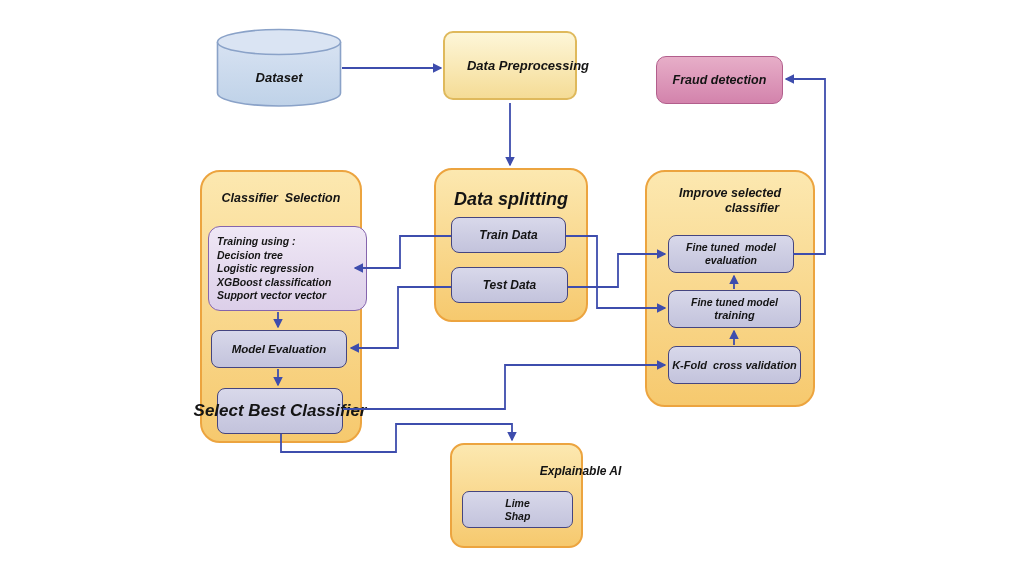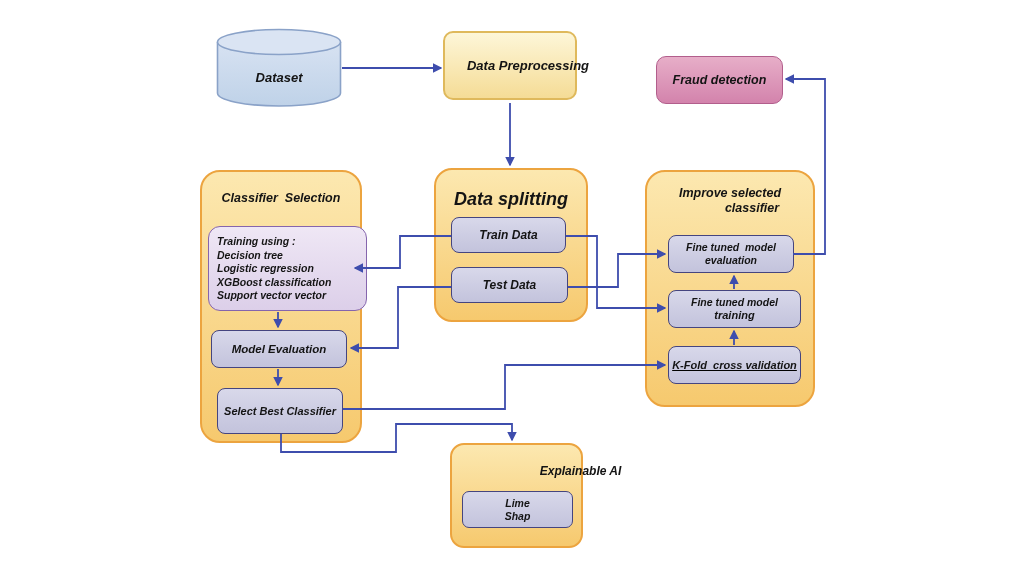--- a/index.html
+++ b/index.html
@@ -105,21 +105,21 @@
     <span class="lbl">Logistic regression</span>
     <span class="lbl">XGBoost classification</span>
     <span class="lbl">Support vector vector</span>
   </div>
 
   <div class="node proc-box center" style="left:211px;top:330px;width:136px;height:38px;">
     <span class="lbl" style="font-size:11.5px;">Model Evaluation</span>
   </div>
 
   <div class="node proc-box center" style="left:217px;top:388px;width:126px;height:46px;">
-    <span class="lbl" style="font-size:11px;">Select Best Classifier</span>
+    <span class="lbl" style="font-size:17px;">Select Best Classifier</span>
   </div>
 
   <div class="node container-box" style="left:434px;top:168px;width:154px;height:154px;border-radius:18px;"></div>
   <div class="node ctr-title" style="left:434px;top:189px;width:154px;">
     <span class="lbl" style="font-size:18px;">Data splitting</span>
   </div>
 
   <div class="node proc-box center" style="left:451px;top:217px;width:115px;height:36px;">
     <span class="lbl" style="font-size:12px;">Train Data</span>
   </div>
@@ -141,21 +141,21 @@
     </span>
   </div>
 
   <div class="node proc-box center" style="left:668px;top:290px;width:133px;height:38px;line-height:13px;">
     <span>
       <span class="lbl" style="font-size:10.5px;display:block;">Fine tuned model</span>
       <span class="lbl" style="font-size:11px;display:block;">training</span>
     </span>
   </div>
 
-  <div class="node proc-box center" style="left:668px;top:346px;width:133px;height:38px;text-decoration:underline;">
+  <div class="node proc-box center" style="left:668px;top:346px;width:133px;height:38px;">
     <span class="lbl" style="font-size:11px;">K-Fold  cross validation</span>
   </div>
 
   <div class="node container-box" style="left:450px;top:443px;width:133px;height:105px;border-radius:14px;"></div>
   <div class="node ctr-title" style="left:468px;top:461px;width:133px;margin-left:46px;">
     <span class="lbl" style="font-size:12px;">Explainable AI</span>
   </div>
 
   <div class="node proc-box center" style="left:462px;top:491px;width:111px;height:37px;line-height:12.5px;border-radius:7px;">
     <span>

